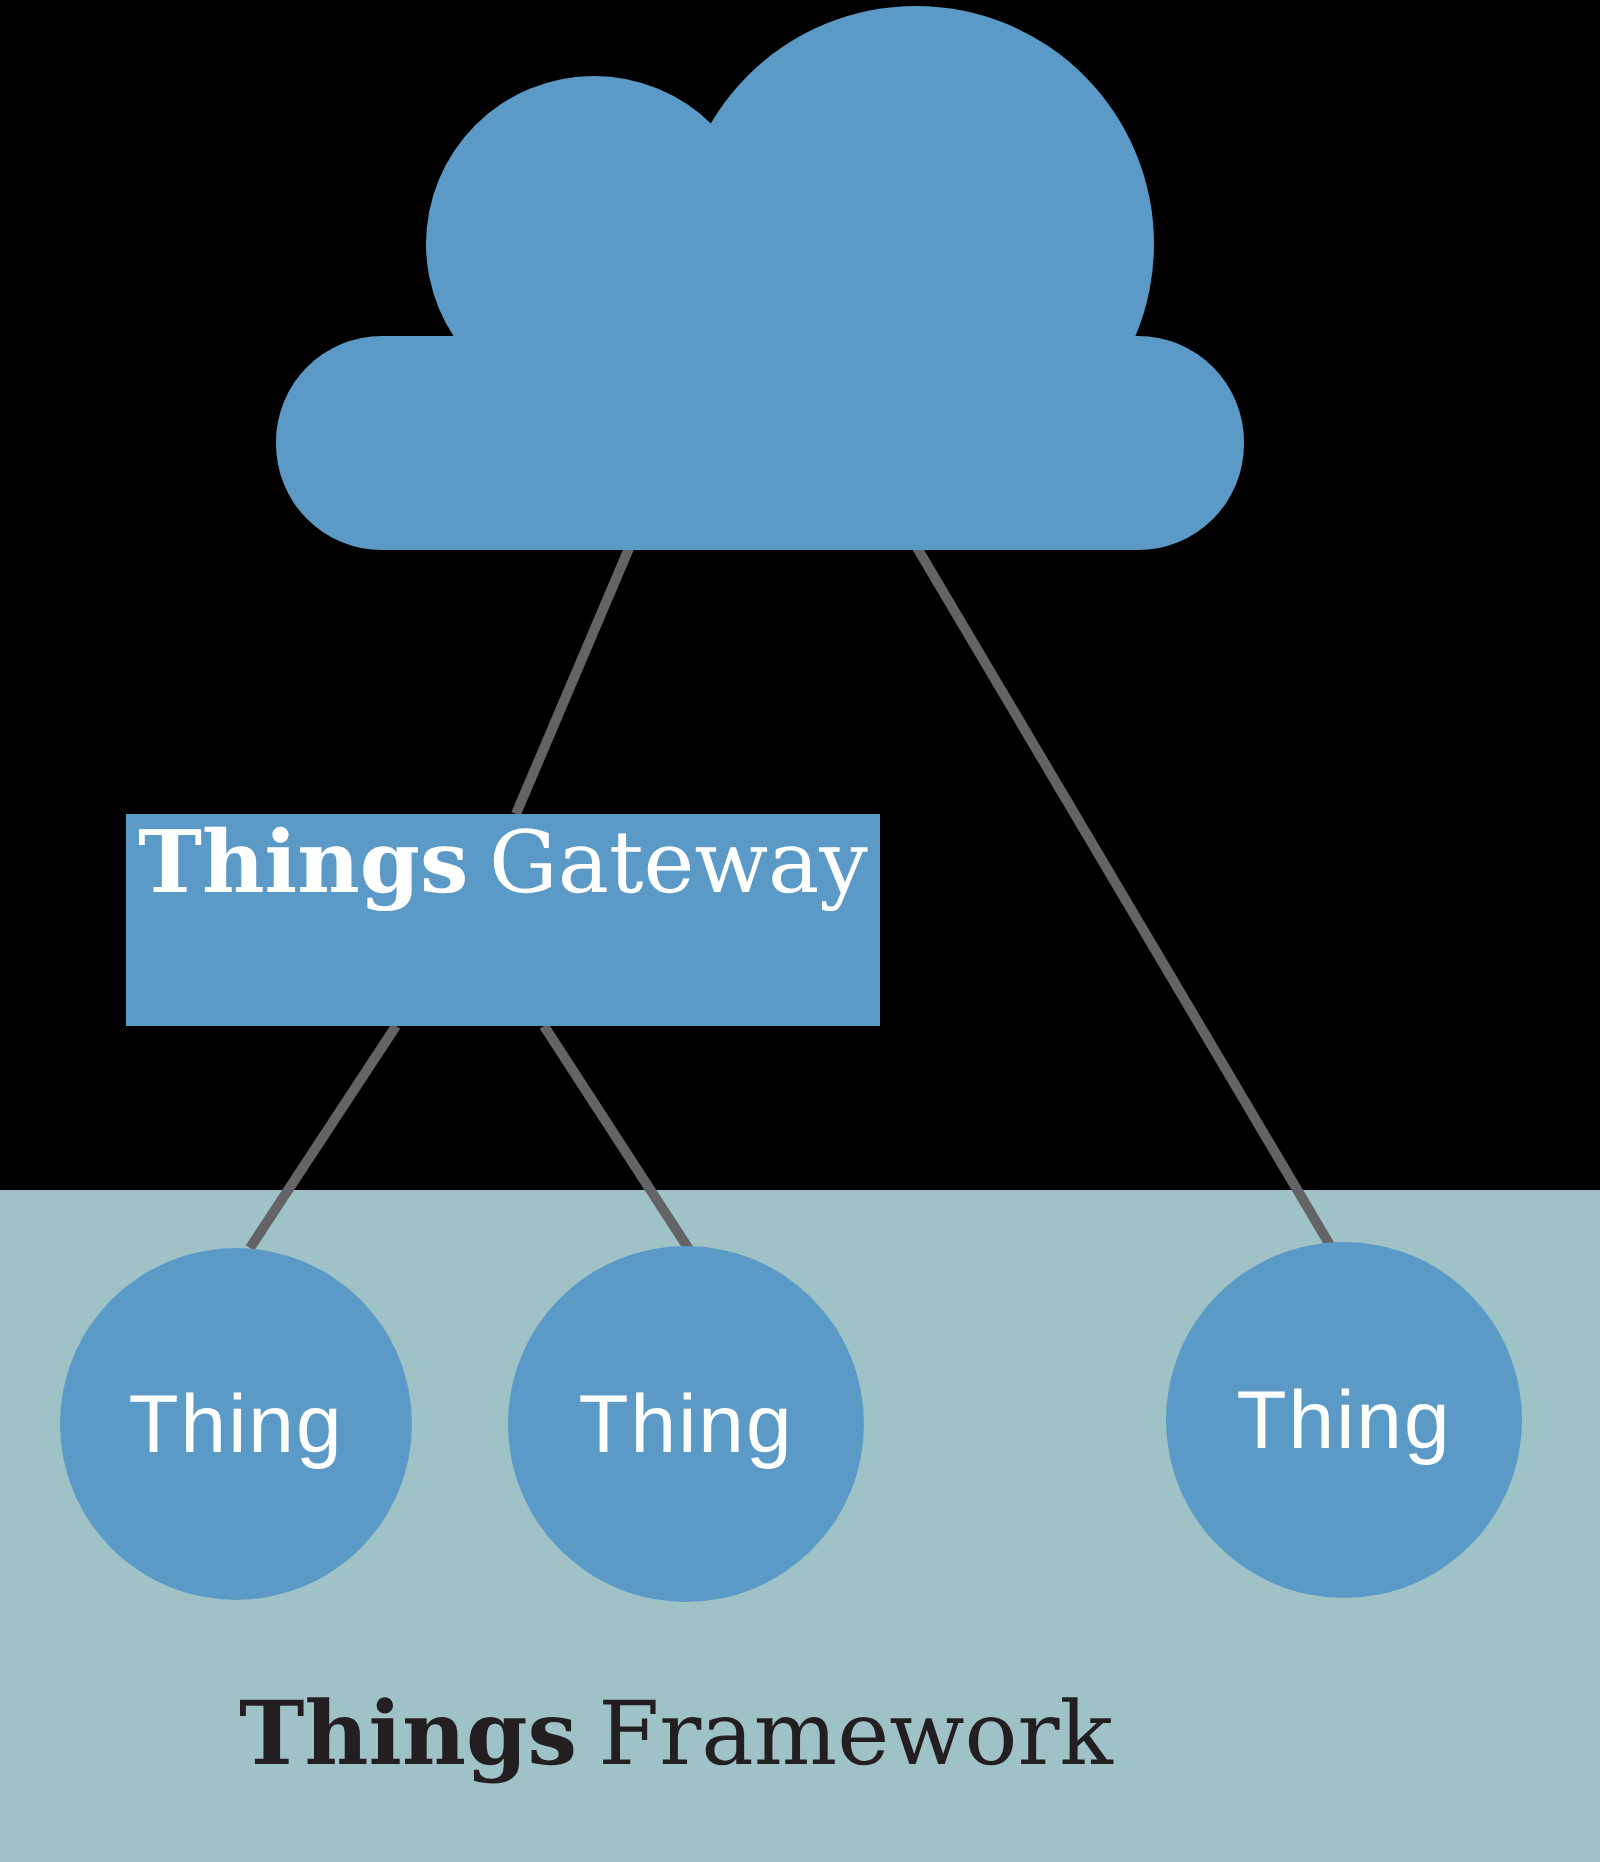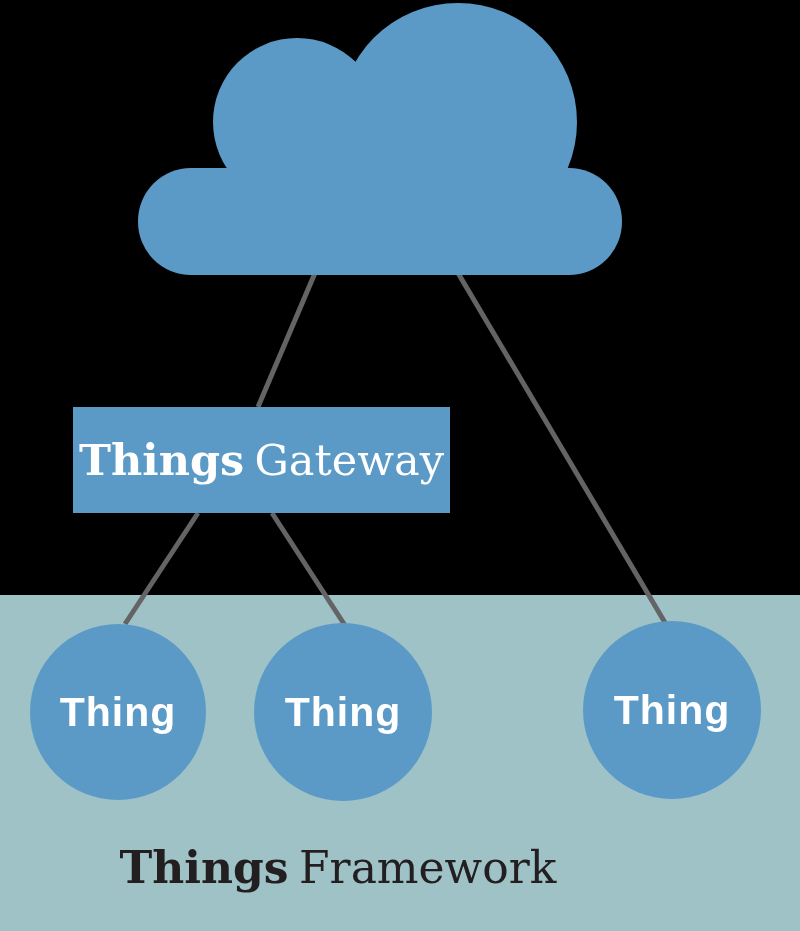--- a/index.html
+++ b/index.html
@@ -47,43 +47,42 @@
   .label-regular { font-weight: 400; }
   .cloud-label {
     position: absolute;
     left: 138px; top: 174px;
     width: 484px;
     font-size: 44px;
     line-height: 1.2;
   }
   .gateway-node {
     position: absolute;
-    left: 73px; top: 407px;
+    left: 63px; top: 407px;
     width: 377px; height: 106px;
     background: var(--node-blue);
     display: flex;
-    align-items: center;
     justify-content: center;
   }
   .gateway-node .node-label { font-size: 43px; }
   .thing-node {
     position: absolute;
     background: var(--node-blue);
     border-radius: 50%;
     display: flex;
     align-items: center;
     justify-content: center;
   }
   .thing-node-1 { left: 30px;  top: 624px; width: 176px; height: 176px; }
   .thing-node-2 { left: 254px; top: 623px; width: 178px; height: 178px; }
   .thing-node-3 { left: 583px; top: 621px; width: 178px; height: 178px; }
   .thing-label {
     color: var(--text-light);
     font-family: "Liberation Sans", sans-serif;
-    font-weight: 700;
+    font-weight: 400;
     font-size: 41px;
     letter-spacing: 1px;
   }
   .framework-label {
     position: absolute;
     left: 0; top: 846px;
     width: 676px;
     text-align: center;
     color: var(--text-dark);
     font-size: 44px;

